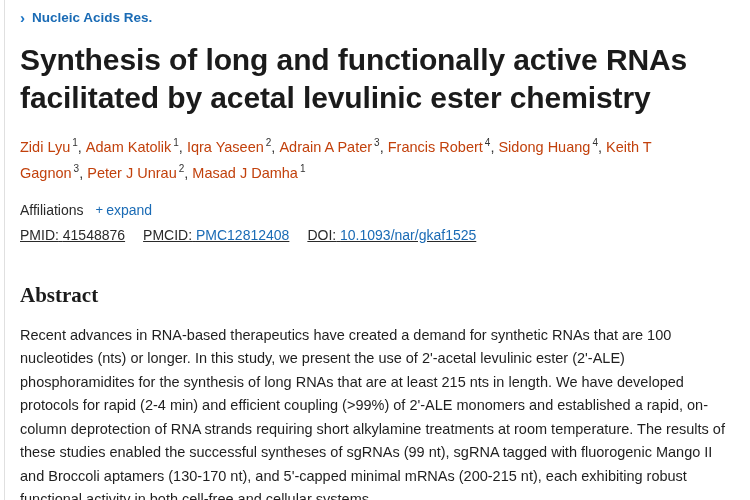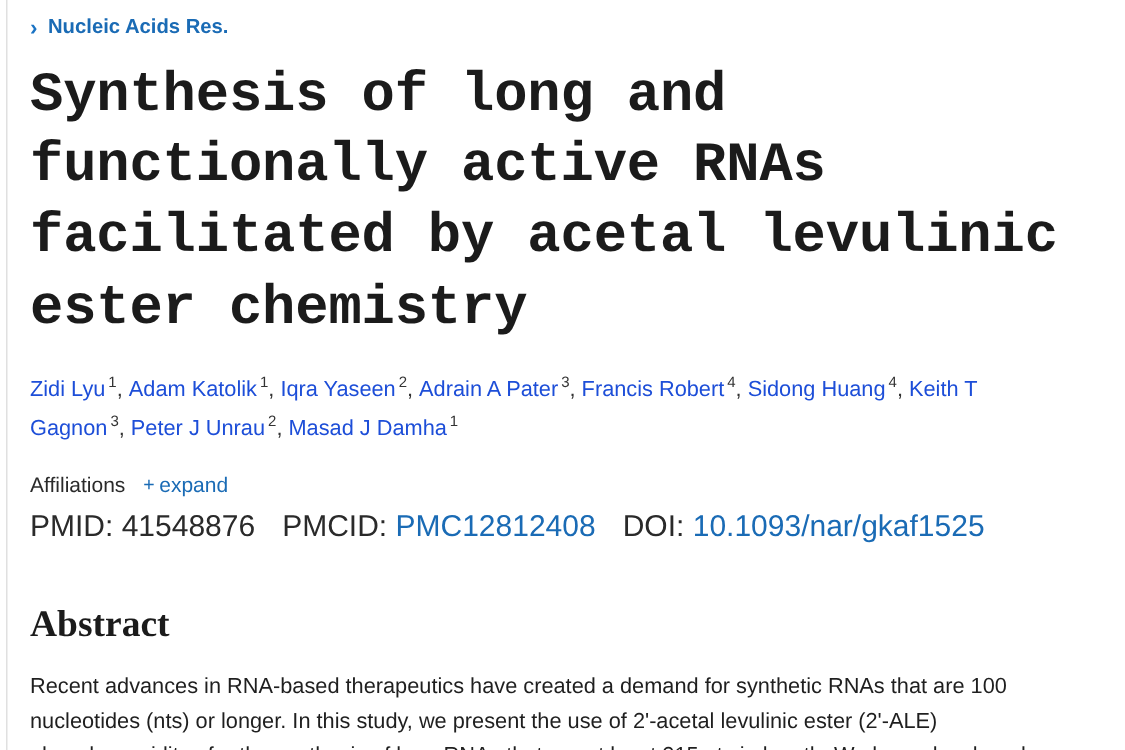--- a/index.html
+++ b/index.html
@@ -54,38 +54,38 @@
     font-weight: 600;
     margin-right: 19px;
     cursor: pointer;
   }
   .cit-rest {
     color: #3d3d3d;
   }
 
   
   h1.title {
-    font-family: Liberation Mono, monospace;
-    font-size: 37px;
+    font-family: Liberation Sans, sans-serif;
+    font-size: 30px;
     line-height: 1.28;
     font-weight: 700;
     color: #1b1b1b;
     margin: 14px 0 0 0;
     letter-spacing: -0.1px;
   }
 
   
   .authors {
     margin-top: 17px;
     font-size: 14.5px;
     line-height: 1.72;
     color: #1a1a1a;
   }
   .author-name {
-    color: #1d4ed8;
+    color: #c2410c;
     cursor: pointer;
   }
   .sup {
     font-size: 10px;
     vertical-align: super;
     color: #333;
     margin-left: 2px;
     margin-right: 0px;
   }
   .comma { color: #333; }
@@ -106,34 +106,35 @@
     align-items: center;
   }
   .plus {
     font-size: 13px;
     margin-right: 3px;
   }
 
   
   .ids-row {
     margin-top: 9px;
-    font-size: 20px;
+    font-size: 14px;
     color: #2a2a2a;
+    text-decoration: underline;
   }
   .ids-row .grp { margin-right: 18px; white-space: nowrap; }
   .ids-row a {
     color: #1a6bb5;
     text-decoration: none;
     cursor: pointer;
   }
 
   
   h2.abstract-head {
     font-family: "Liberation Serif", serif;
-    font-size: 25px;
+    font-size: 21px;
     font-weight: 700;
     color: #1b1b1b;
     margin: 40px 0 0 0;
   }
   .abstract-body {
     margin-top: 16px;
     font-size: 14.5px;
     line-height: 1.62;
     color: #1f1f1f;
     max-width: 706px;

